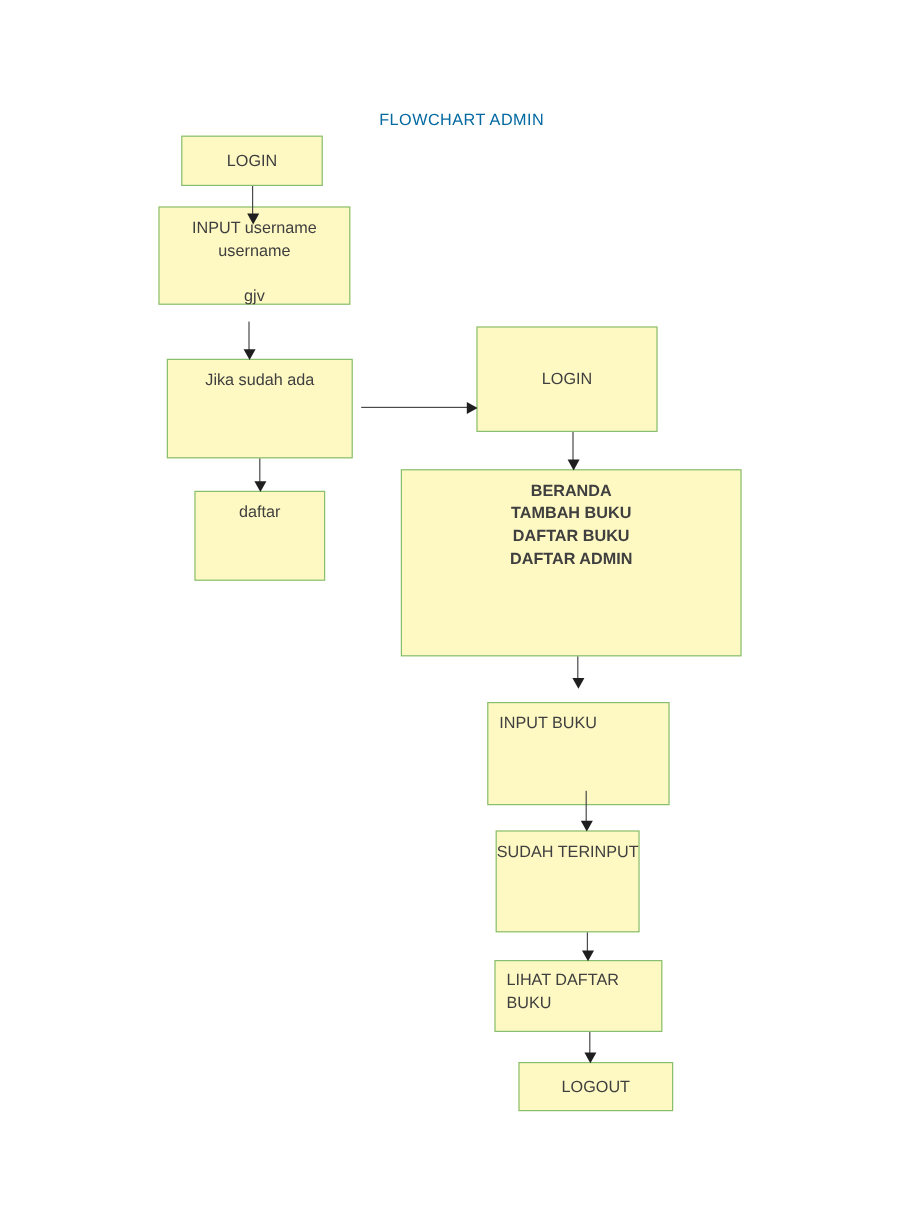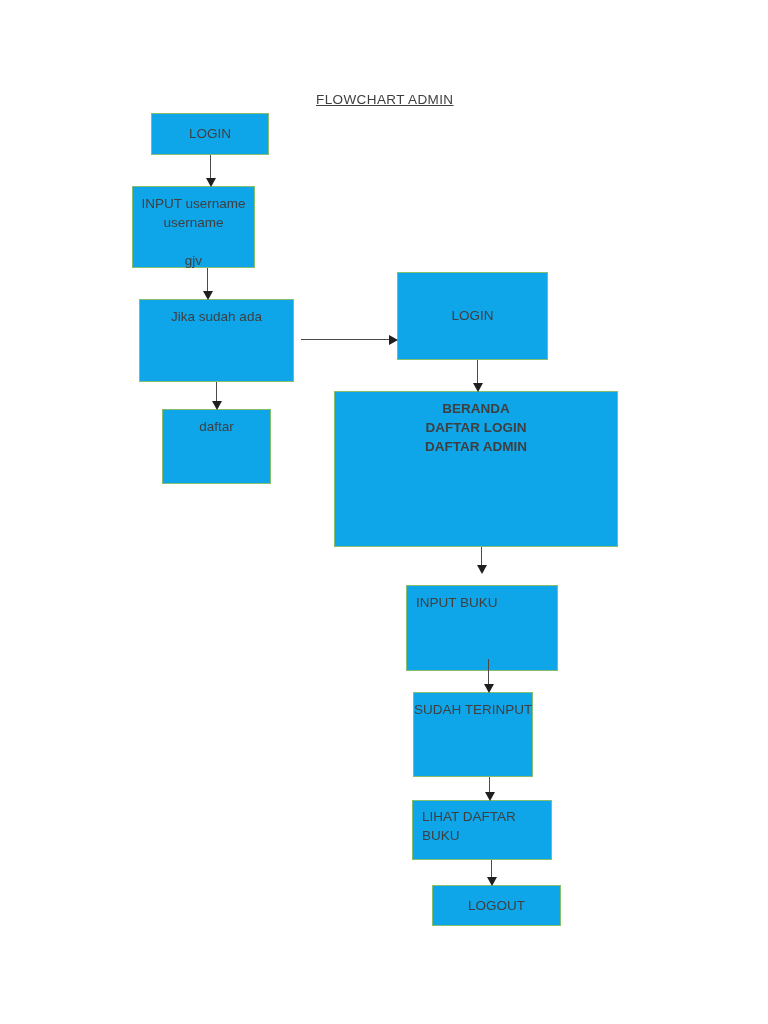--- a/index.html
+++ b/index.html
@@ -16,29 +16,28 @@
     position: relative;
     width: 768px;
     height: 1024px;
     background: #ffffff;
     overflow: hidden;
   }
   .title {
     position: absolute;
     font-size: 13.5px;
     letter-spacing: 0.4px;
-    color: #404040;
+    color: #0369a1;
     white-space: nowrap;
-    text-decoration: underline;
   }
   .node {
     position: absolute;
     box-sizing: border-box;
     border: 1.6px solid #86bd6f;
-    background: #0ea5e9;
+    background: #fef9c3;
   }
   .node .lines {
     position: absolute;
     left: 0;
     right: 0;
     box-sizing: border-box;
   }
   .node .line {
     font-size: 13.5px;
     line-height: 1.42;
@@ -82,21 +81,21 @@
 <body>
 
 <div id="page">
   <div class="title" style="left: 316px; top: 92px;">FLOWCHART ADMIN</div>
   <div id="nodes-layer">
       <div class="node al-center" style="left: 151px; top: 113px; width: 118px; height: 42px;">
         <div class="lines" style="top: 10px;">
           <div class="line">LOGIN</div>
         </div>
       </div>
-      <div class="node al-center" style="left: 132px; top: 186px; width: 123px; height: 82px;">
+      <div class="node al-center" style="left: 132px; top: 172px; width: 160px; height: 82px;">
         <div class="lines" style="top: 7px;">
           <div class="line">INPUT username</div>
           <div class="line">username</div>
           <div class="line">&nbsp;</div>
           <div class="line">gjv</div>
         </div>
       </div>
       <div class="node al-center" style="left: 139px; top: 299px; width: 155px; height: 83px;">
         <div class="lines" style="top: 7px;">
           <div class="line">Jika sudah ada</div>
@@ -108,21 +107,22 @@
         </div>
       </div>
       <div class="node al-center" style="left: 397px; top: 272px; width: 151px; height: 88px;">
         <div class="lines" style="top: 33px;">
           <div class="line">LOGIN</div>
         </div>
       </div>
       <div class="node al-center" style="left: 334px; top: 391px; width: 284px; height: 156px; font-weight: bold;">
         <div class="lines" style="top: 7px;">
           <div class="line">BERANDA</div>
-          <div class="line">DAFTAR LOGIN</div>
+          <div class="line">TAMBAH BUKU</div>
+          <div class="line">DAFTAR BUKU</div>
           <div class="line">DAFTAR ADMIN</div>
         </div>
       </div>
       <div class="node al-left" style="left: 406px; top: 585px; width: 152px; height: 86px;">
         <div class="lines" style="top: 7px; padding-left: 9px;">
           <div class="line">INPUT BUKU</div>
         </div>
       </div>
       <div class="node al-center" style="left: 413px; top: 692px; width: 120px; height: 85px;">
         <div class="lines" style="top: 7px;">

